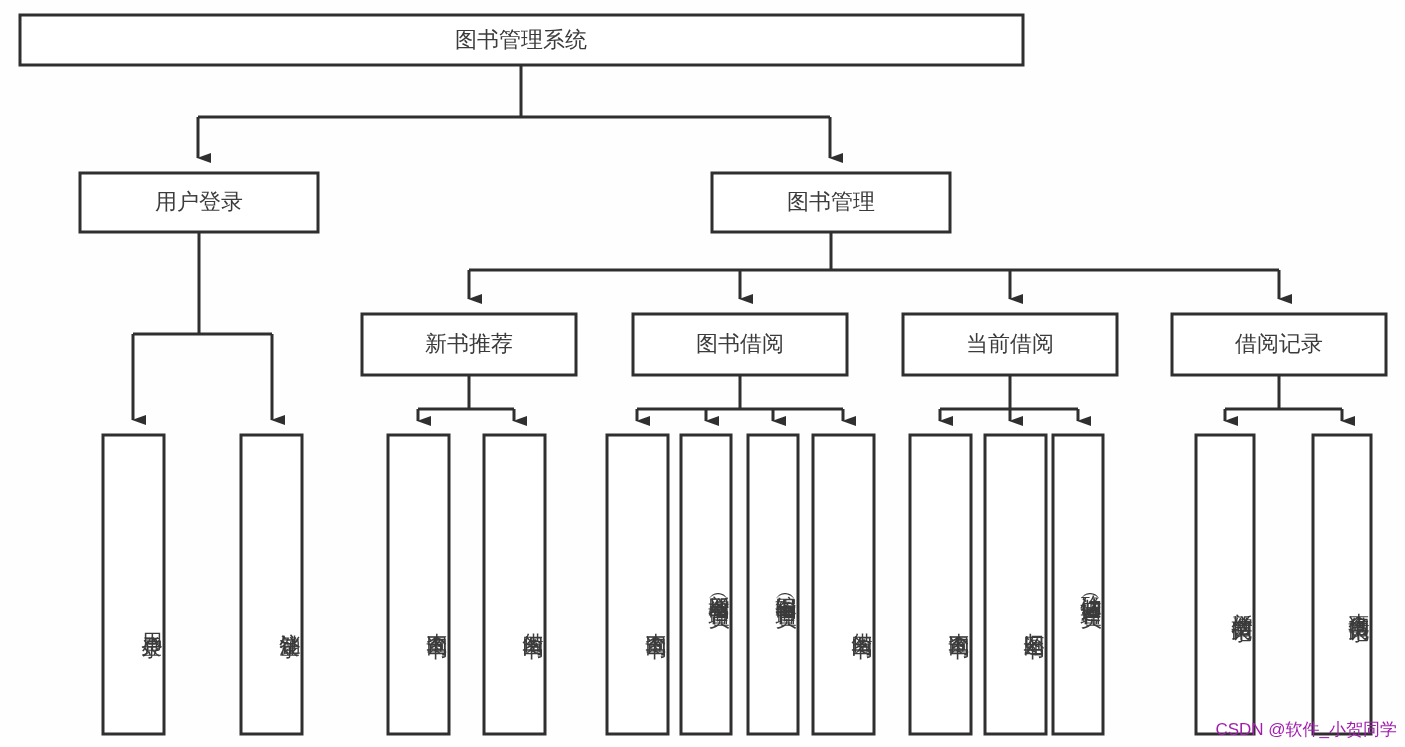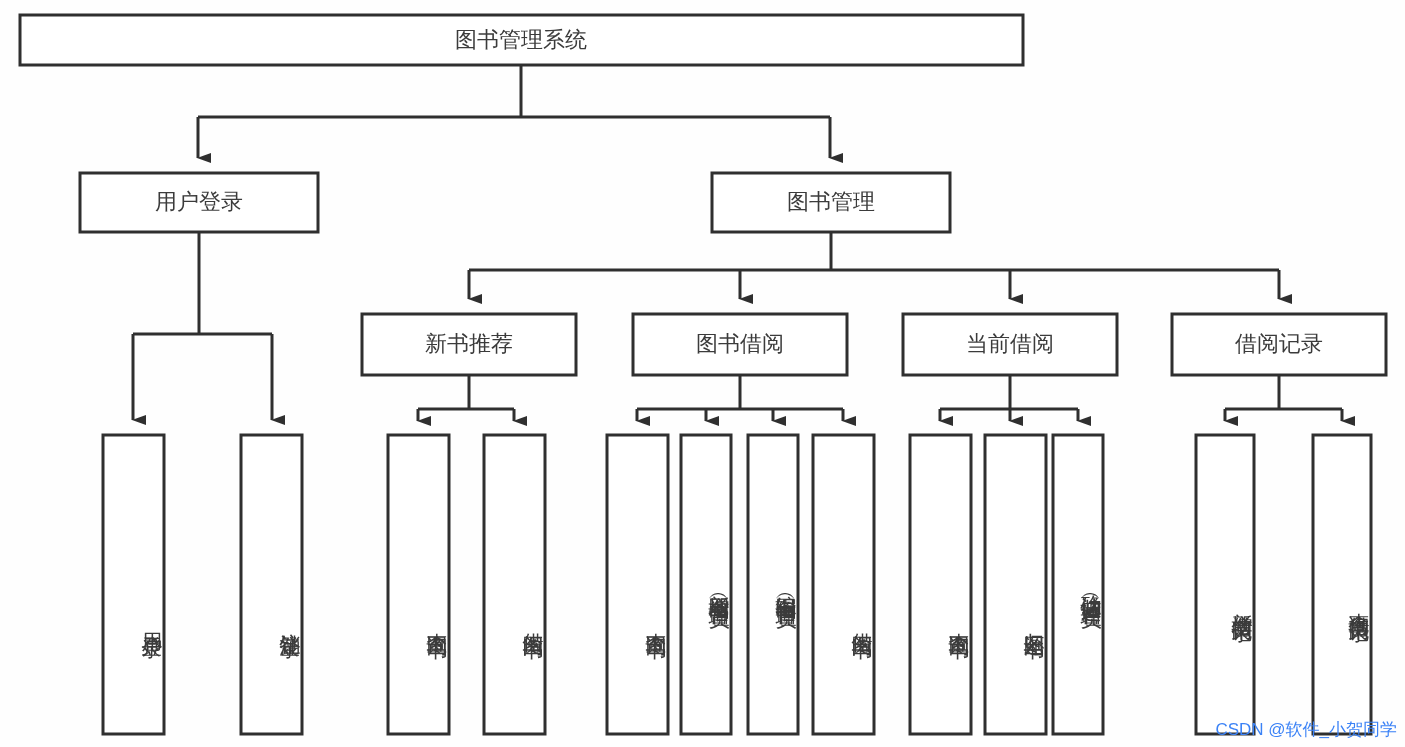--- a/index.html
+++ b/index.html
@@ -30,21 +30,21 @@
     line-height:1.12;
     color:#3b3b3b;
     letter-spacing:2px;
     white-space:nowrap;
     pointer-events:none;
   }
   .watermark{
     position:absolute;
     right:8px;bottom:6px;
     font-size:17px;
-    color:#3b82f6;
+    color:#a21caf;
     font-family:"Liberation Sans","DejaVu Sans",sans-serif;
     white-space:nowrap;
   }
 </style>
 </head>
 <body>
 
 <div id="stage">
 
   <svg id="diagram" viewBox="0 0 1405 747">

